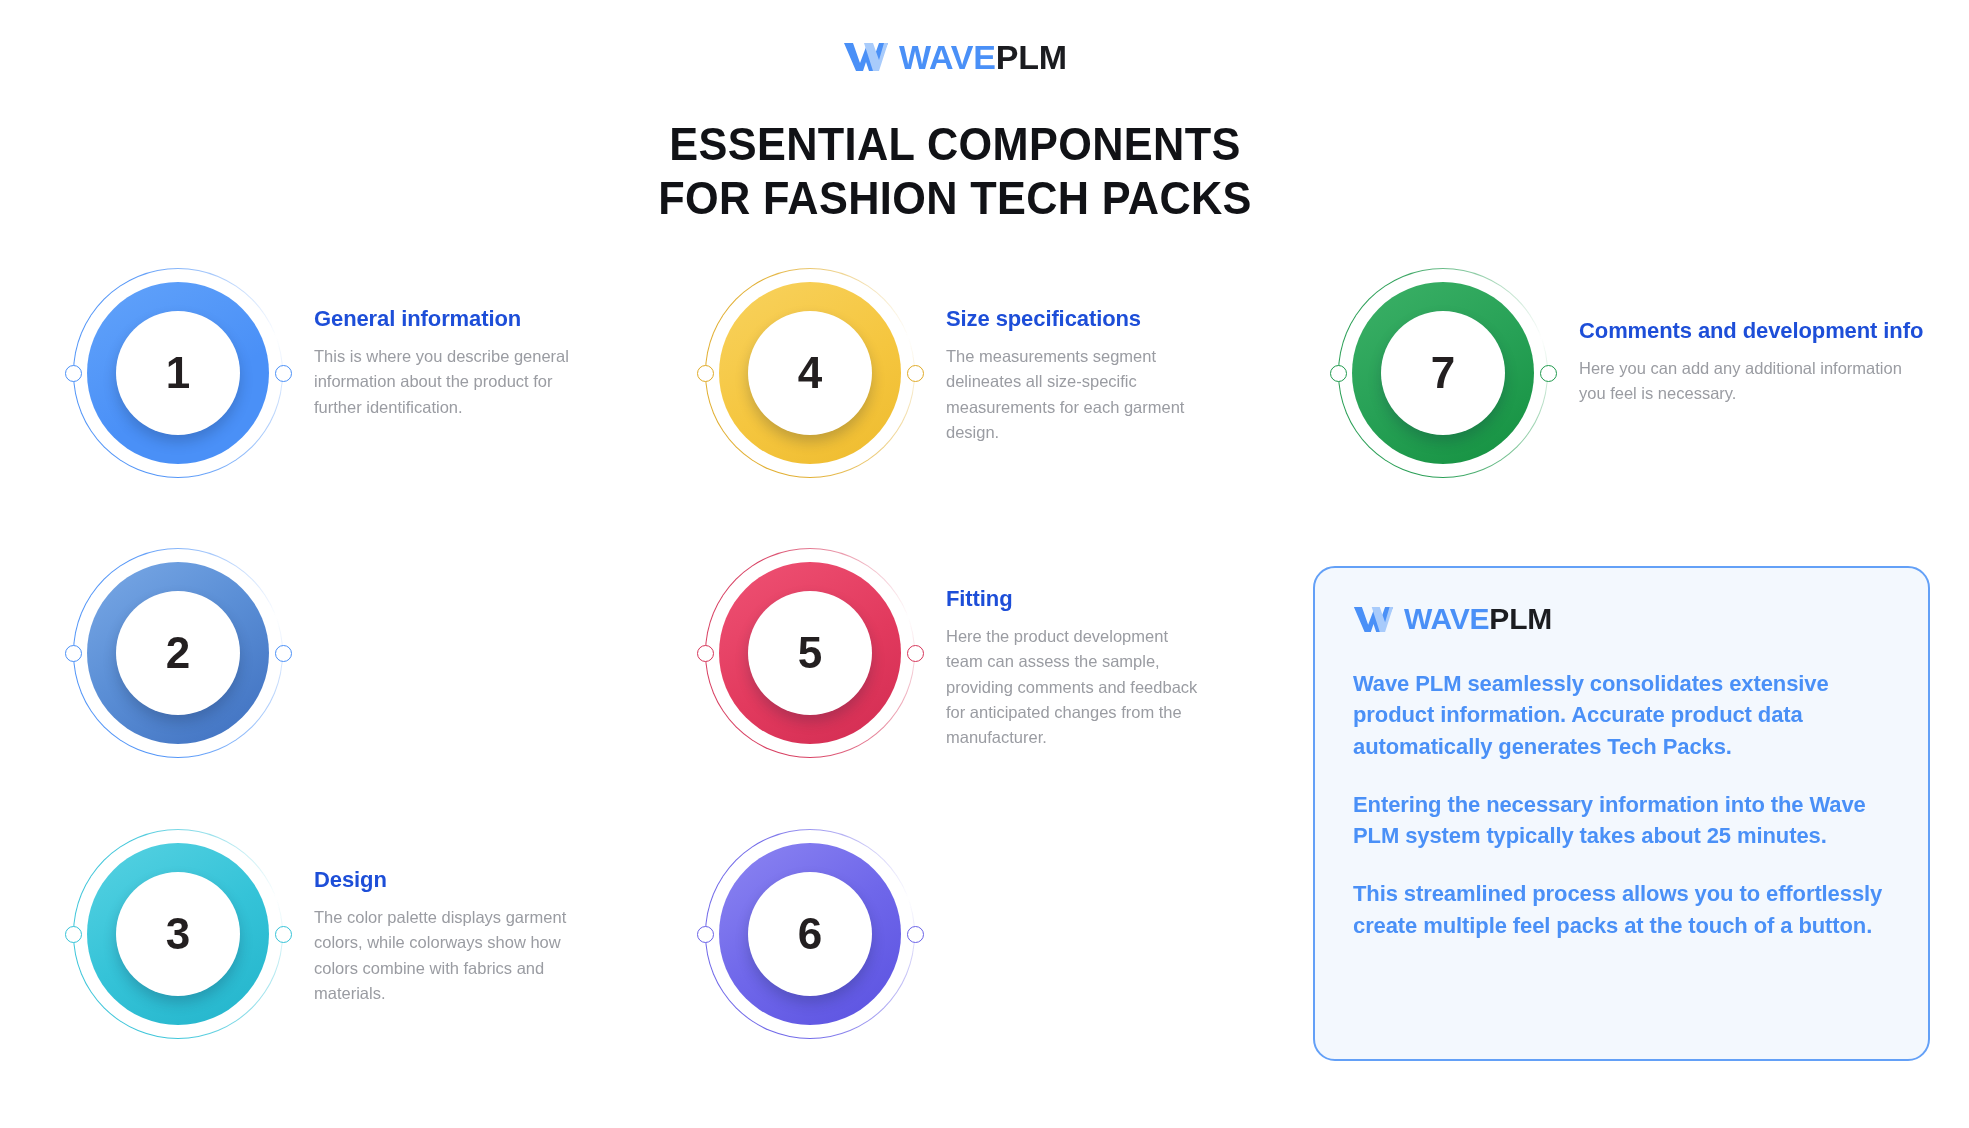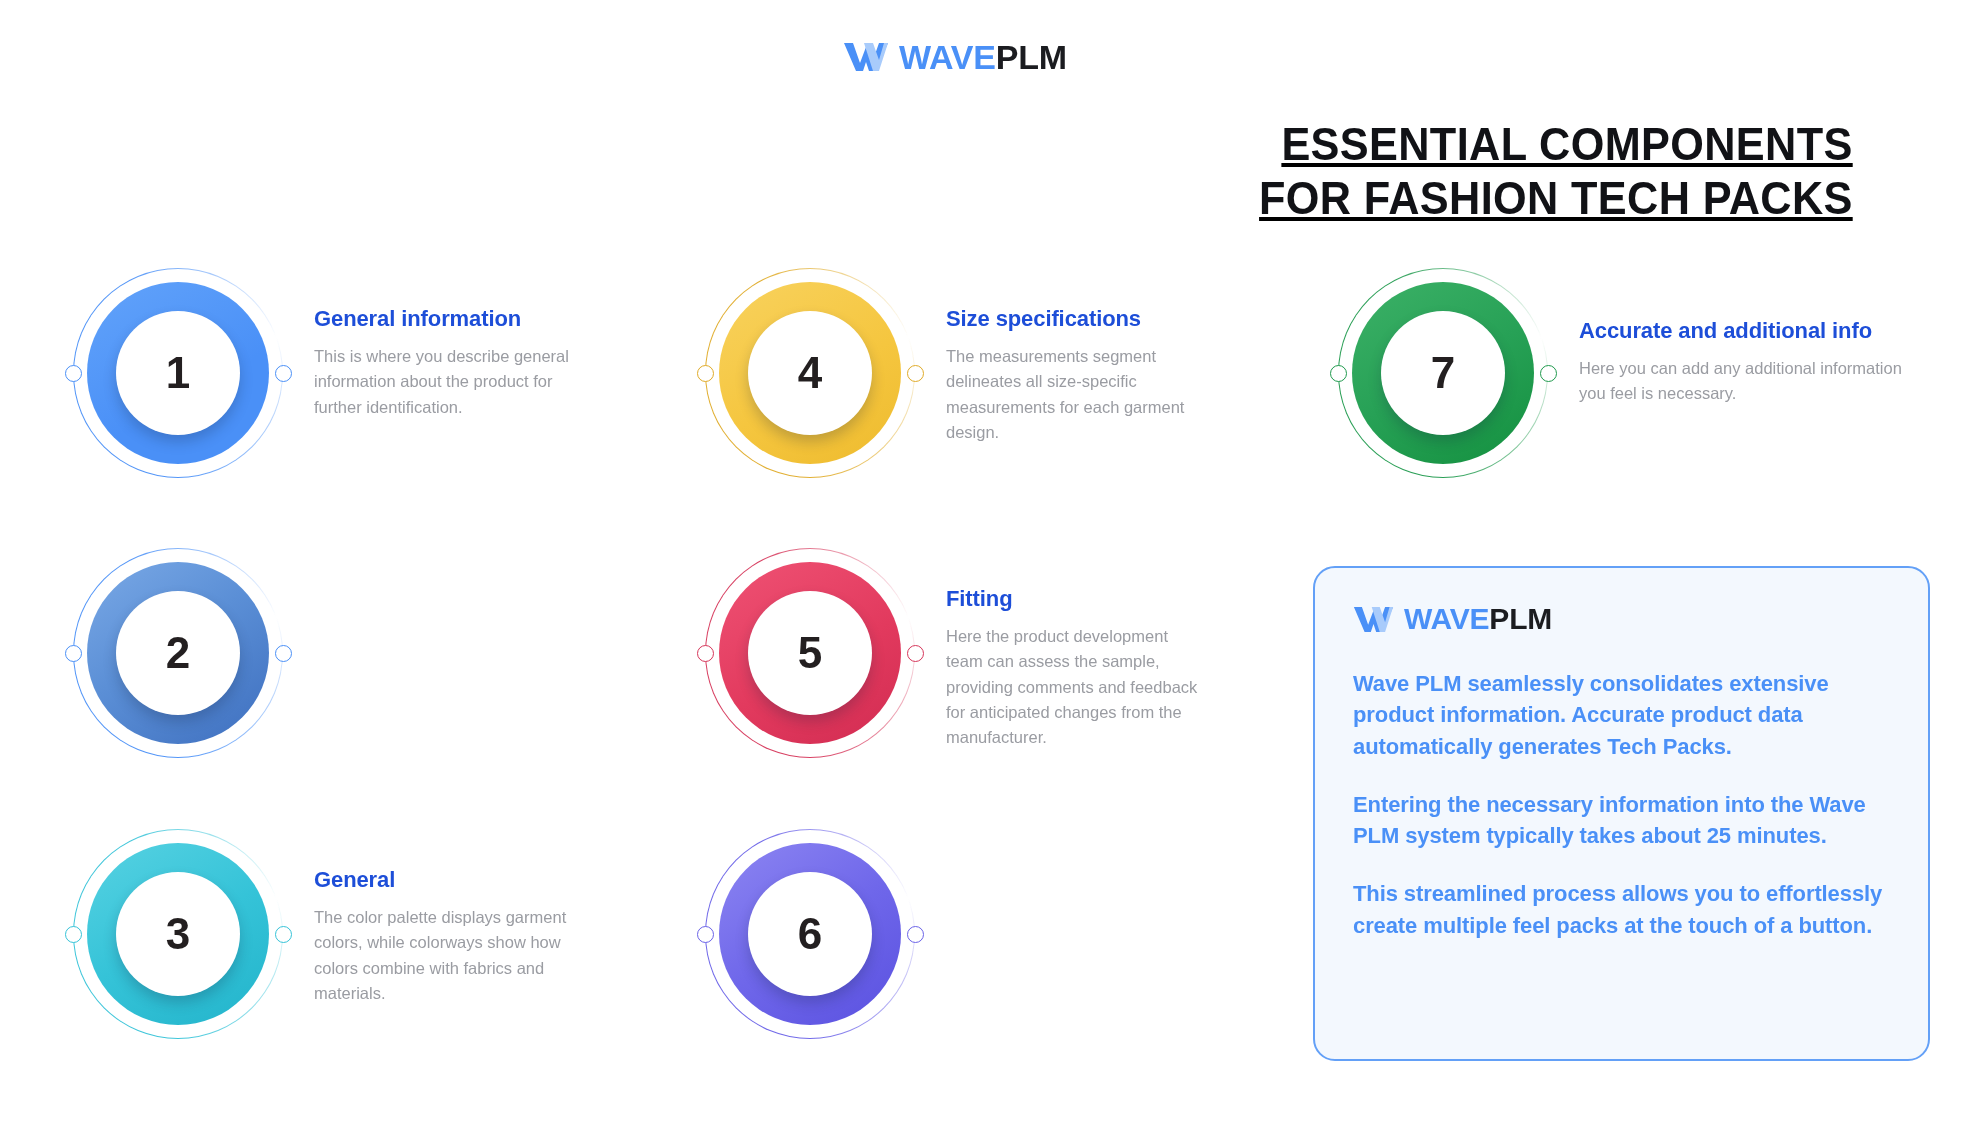--- a/index.html
+++ b/index.html
@@ -43,22 +43,21 @@
     display: flex;
     justify-content: center;
   }
   .header-logo .logo-word { font-size: 34px; }
 
   
   .title-block {
     position: absolute;
     left: 0; right: 0;
     top: 118px;
-    text-align: right;
-    text-decoration: underline;
+    text-align: center;
   }
   .title-line {
     font-family: "Liberation Sans Narrow", "Liberation Sans", sans-serif;
     font-size: 46px;
     font-weight: 700;
     color: #111216;
     letter-spacing: 0.4px;
     line-height: 1.17;
     transform: scaleX(0.94);
   }
@@ -251,21 +250,21 @@
         <div class="badge" style="color:#35c3d8">
           <div class="ring-outer faded"></div>
           <div class="donut" style="background:linear-gradient(150deg,#57d2e2 0%,#35c3d8 50%,#23b4cb 100%)"></div>
           <div class="inner">
             <span class="num">3</span>
           </div>
           <div class="node left"></div>
           <div class="node right"></div>
         </div>
         <div class="item-text">
-          <div class="item-head">General</div>
+          <div class="item-head">Design</div>
           <div class="item-body">The color palette displays garment colors, while colorways show how colors combine with fabrics and materials.</div>
         </div>
       </div>
 
     </div>
 
     <div class="col col-2">
 
       <div class="item row-a">
         <div class="badge" style="color:#e0ab28">
@@ -321,21 +320,21 @@
         <div class="badge" style="color:#1f9a4d">
           <div class="ring-outer faded"></div>
           <div class="donut" style="background:linear-gradient(150deg,#3cb167 0%,#27a156 50%,#14903f 100%)"></div>
           <div class="inner">
             <span class="num">7</span>
           </div>
           <div class="node left"></div>
           <div class="node right"></div>
         </div>
         <div class="item-text">
-          <div class="item-head">Accurate and additional info</div>
+          <div class="item-head">Comments and development info</div>
           <div class="item-body">Here you can add any additional information you feel is necessary.</div>
         </div>
       </div>
 
     </div>
   </div>
 
   <div class="callout">
     <div class="callout-logo">
       <div class="logo">

